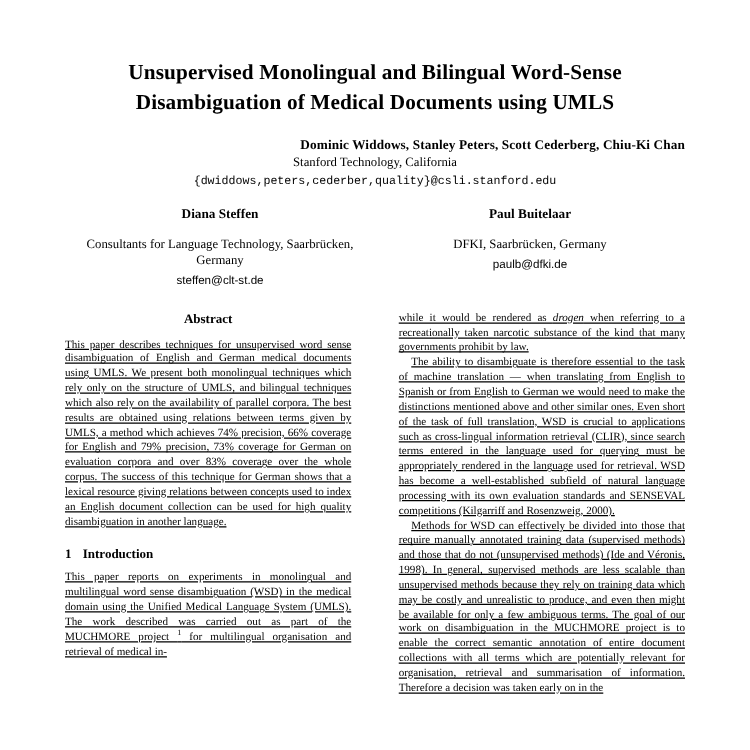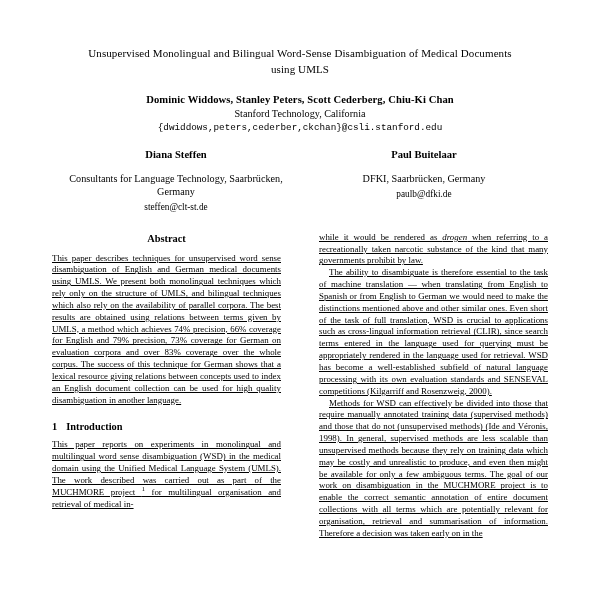--- a/index.html
+++ b/index.html
@@ -16,29 +16,29 @@
   }
   .page {
     width: 600px;
     height: 600px;
     box-sizing: border-box;
     padding: 46px 52px 0 52px;
     position: relative;
   }
   .title {
     text-align: center;
-    font-size: 11px;
-    font-weight: normal;
+    font-size: 17px;
+    font-weight: bold;
     line-height: 1.42;
     margin: 0 auto;
     width: 430px;
     letter-spacing: 0.1px;
   }
   .authors-main {
-    text-align: center;
+    text-align: right;
     font-size: 10.6px;
     font-weight: bold;
     margin-top: 17px;
     letter-spacing: 0.1px;
   }
   .affil-main {
     text-align: center;
     font-size: 10.2px;
     margin-top: 3px;
   }
@@ -59,21 +59,21 @@
   .author-col .name {
     font-size: 10.6px;
     font-weight: bold;
   }
   .author-col .affil {
     font-size: 10.2px;
     margin-top: 13px;
     line-height: 1.25;
   }
   .author-col .email {
-    font-family: Liberation Serif, serif;
+    font-family: Liberation Sans, sans-serif;
     font-size: 9.3px;
     margin-top: 3px;
   }
   .columns {
     display: flex;
     margin-top: 20px;
     gap: 38px;
   }
   .col {
     width: 237px;
@@ -115,21 +115,21 @@
 </style>
 </head>
 <body>
 
 <div class="page">
 
   <div class="title">Unsupervised Monolingual and Bilingual Word-Sense Disambiguation of Medical Documents using UMLS</div>
 
   <div class="authors-main">Dominic Widdows, Stanley Peters, Scott Cederberg, Chiu-Ki Chan</div>
   <div class="affil-main">Stanford Technology, California</div>
-  <div class="email-main">{dwiddows,peters,cederber,ckchan}@csli.stanford.edu</div>
+  <div class="email-main">{dwiddows,peters,cederber,quality}@csli.stanford.edu</div>
 
   <div class="author-block-row">
     <div class="author-col">
       <div class="name">Diana Steffen</div>
       <div class="affil">Consultants for Language Technology, Saarbrücken, Germany</div>
       <div class="email">steffen@clt-st.de</div>
     </div>
     <div class="author-col">
       <div class="name">Paul Buitelaar</div>
       <div class="affil">DFKI, Saarbrücken, Germany</div>

